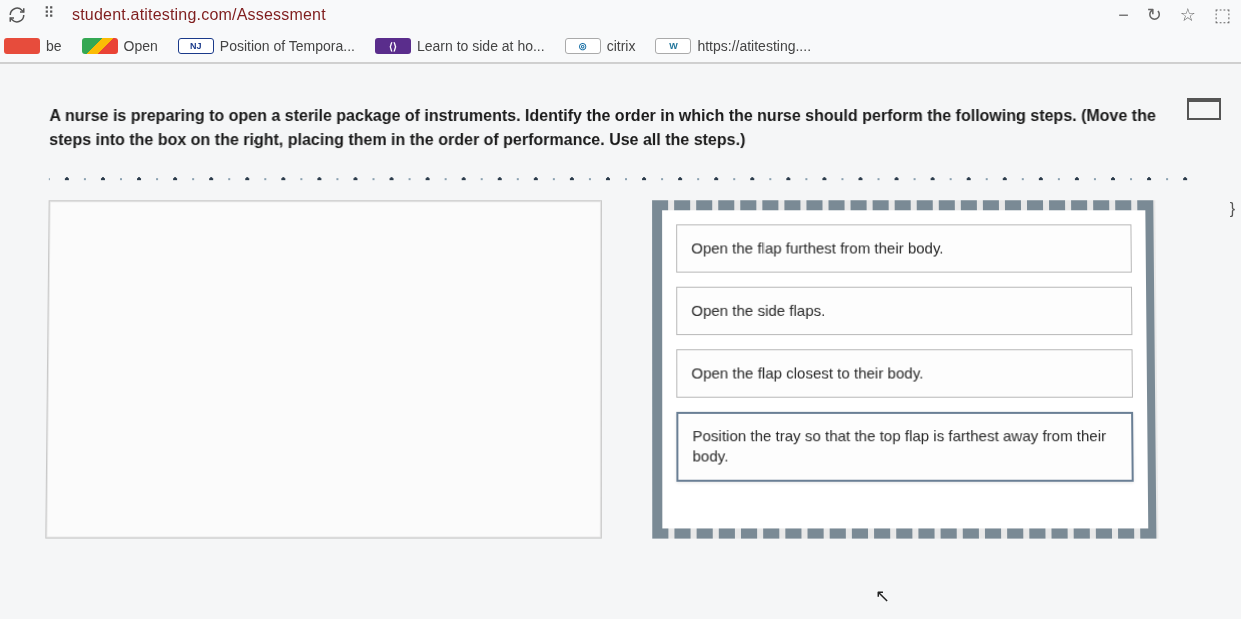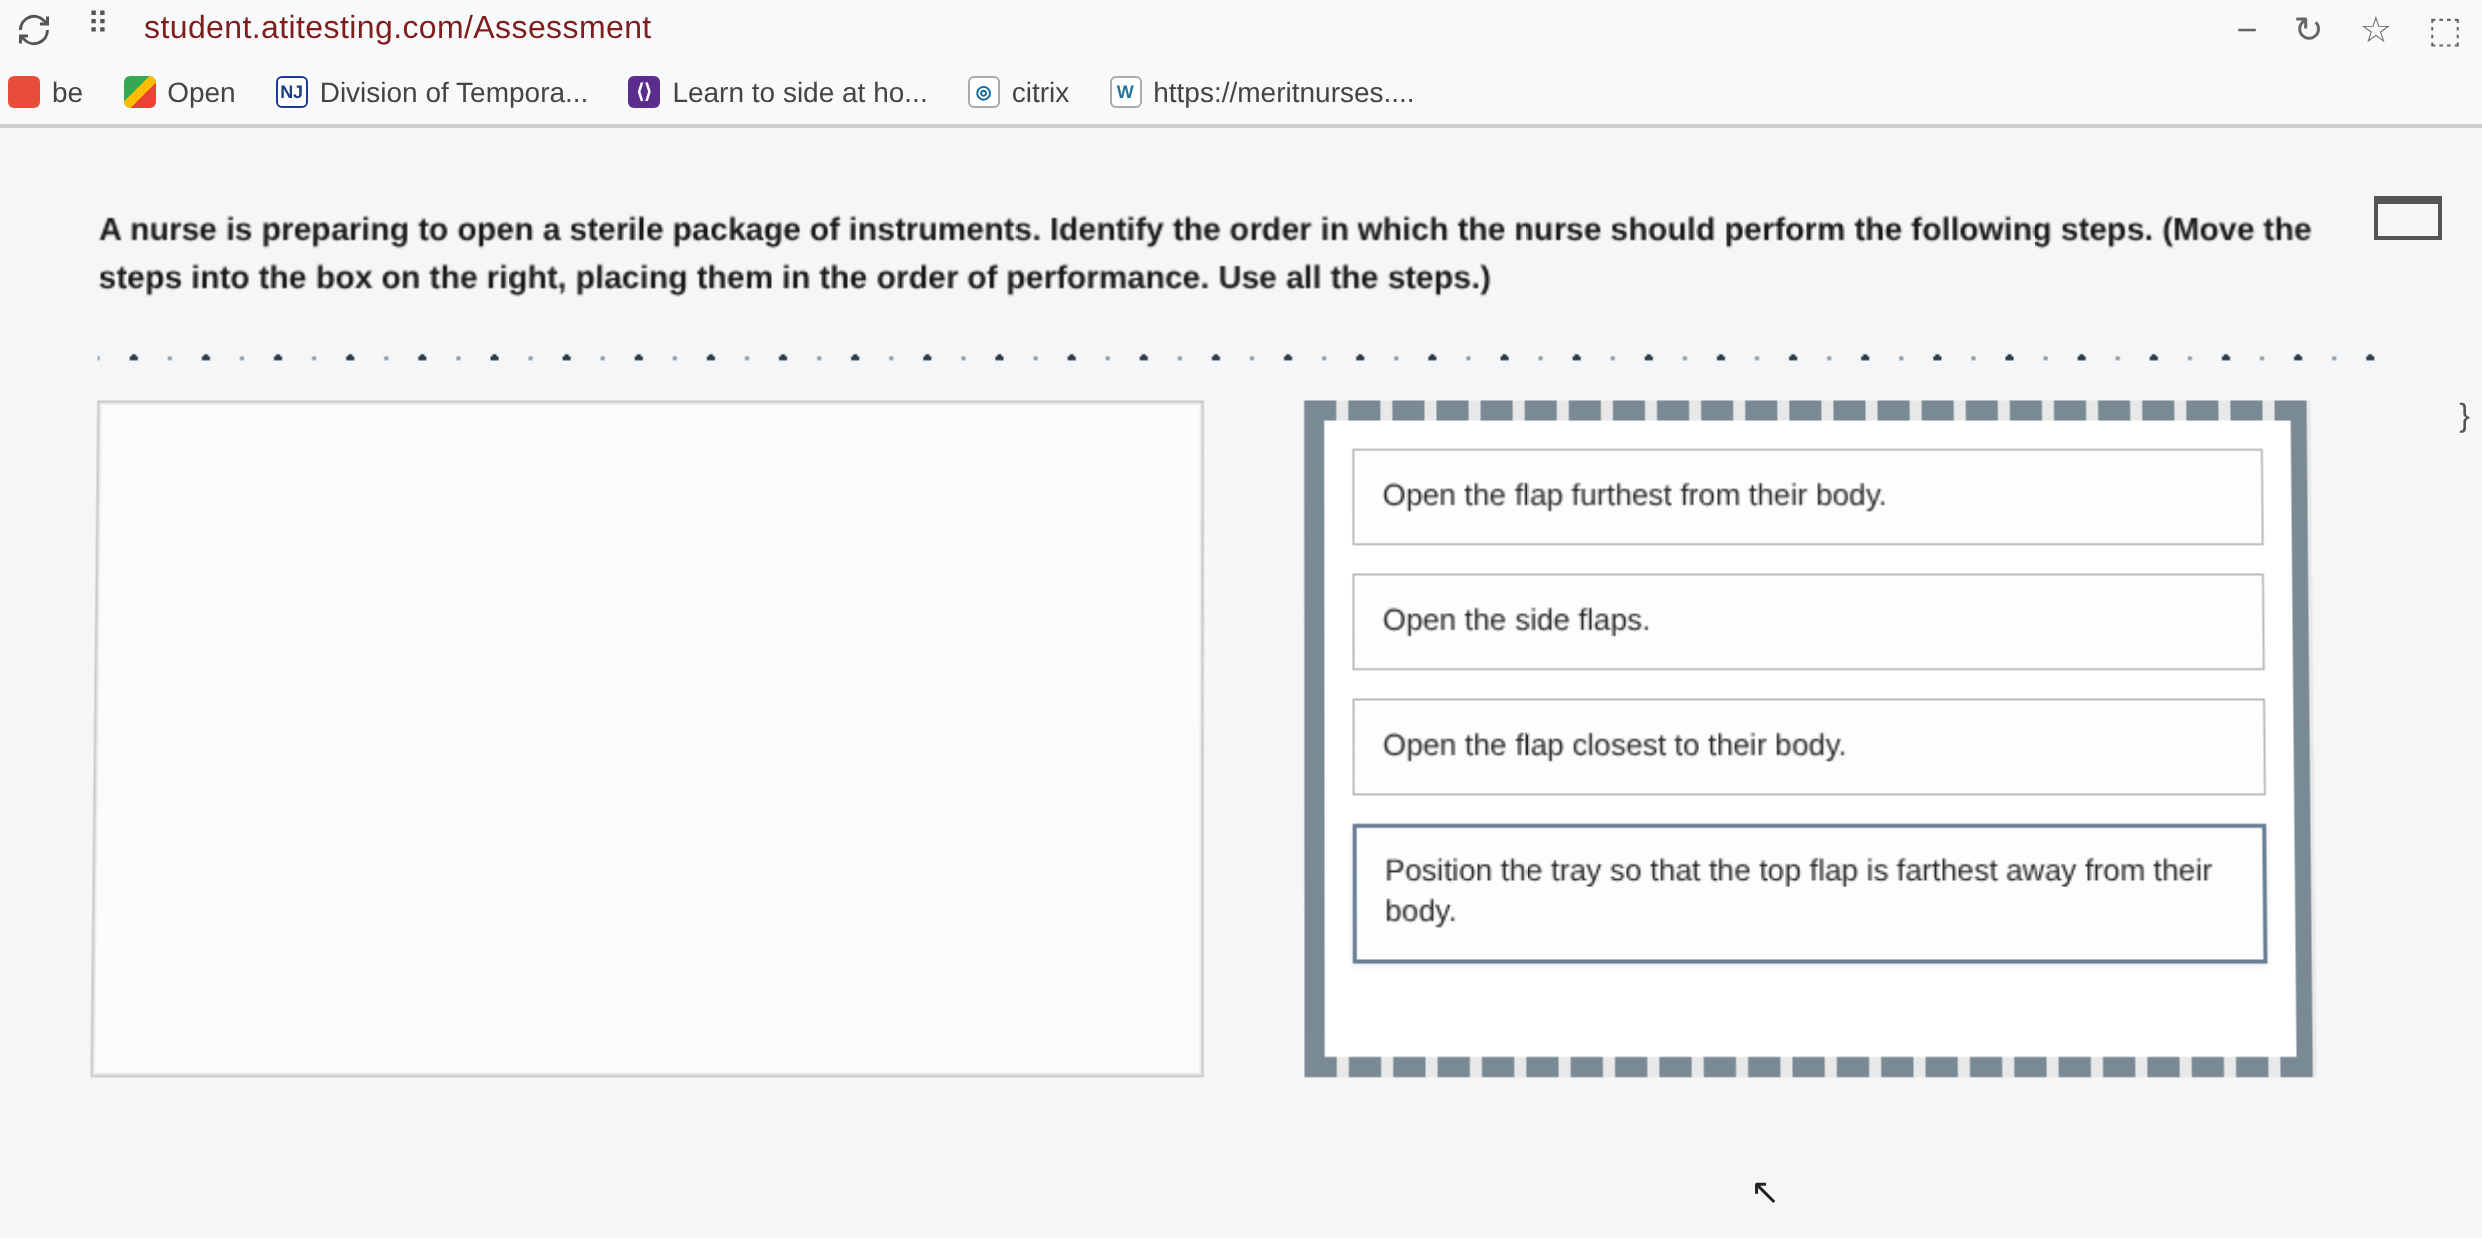--- a/index.html
+++ b/index.html
@@ -62,21 +62,21 @@
       color: #444;
       border-bottom: 1px solid #cfcfcf;
     }
     .bk-item {
       display: flex;
       align-items: center;
       gap: 6px;
       cursor: pointer;
     }
     .bk-favicon {
-      width: 16px;
+      width: 36px;
       height: 16px;
       border-radius: 3px;
       display: inline-flex;
       align-items: center;
       justify-content: center;
       font-size: 10px;
       font-weight: bold;
       color: #fff;
     }
     .fav-be   { background: #e74c3c; }
@@ -199,33 +199,33 @@
     <div class="bk-item">
       <span class="bk-favicon fav-be"></span>
       <span>be</span>
     </div>
     <div class="bk-item">
       <span class="bk-favicon fav-maps"></span>
       <span>Open</span>
     </div>
     <div class="bk-item">
       <span class="bk-favicon fav-nj">NJ</span>
-      <span>Division of Tempora...</span>
+      <span>Position of Tempora...</span>
     </div>
     <div class="bk-item">
       <span class="bk-favicon fav-learn">⟨⟩</span>
       <span>Learn to side at ho...</span>
     </div>
     <div class="bk-item">
       <span class="bk-favicon fav-citrix">◎</span>
       <span>citrix</span>
     </div>
     <div class="bk-item">
       <span class="bk-favicon fav-merit">W</span>
-      <span>https://meritnurses....</span>
+      <span>https://atitesting....</span>
     </div>
   </div>
 </div>
 
 <div class="save-icon-box"></div>
 <div class="right-margin-tick">}</div>
 
 <div class="page">
   <p class="question-text">A nurse is preparing to open a sterile package of instruments. Identify the order in which the nurse should perform the following steps. (Move the steps into the box on the right, placing them in the order of performance. Use all the steps.)</p>
 

